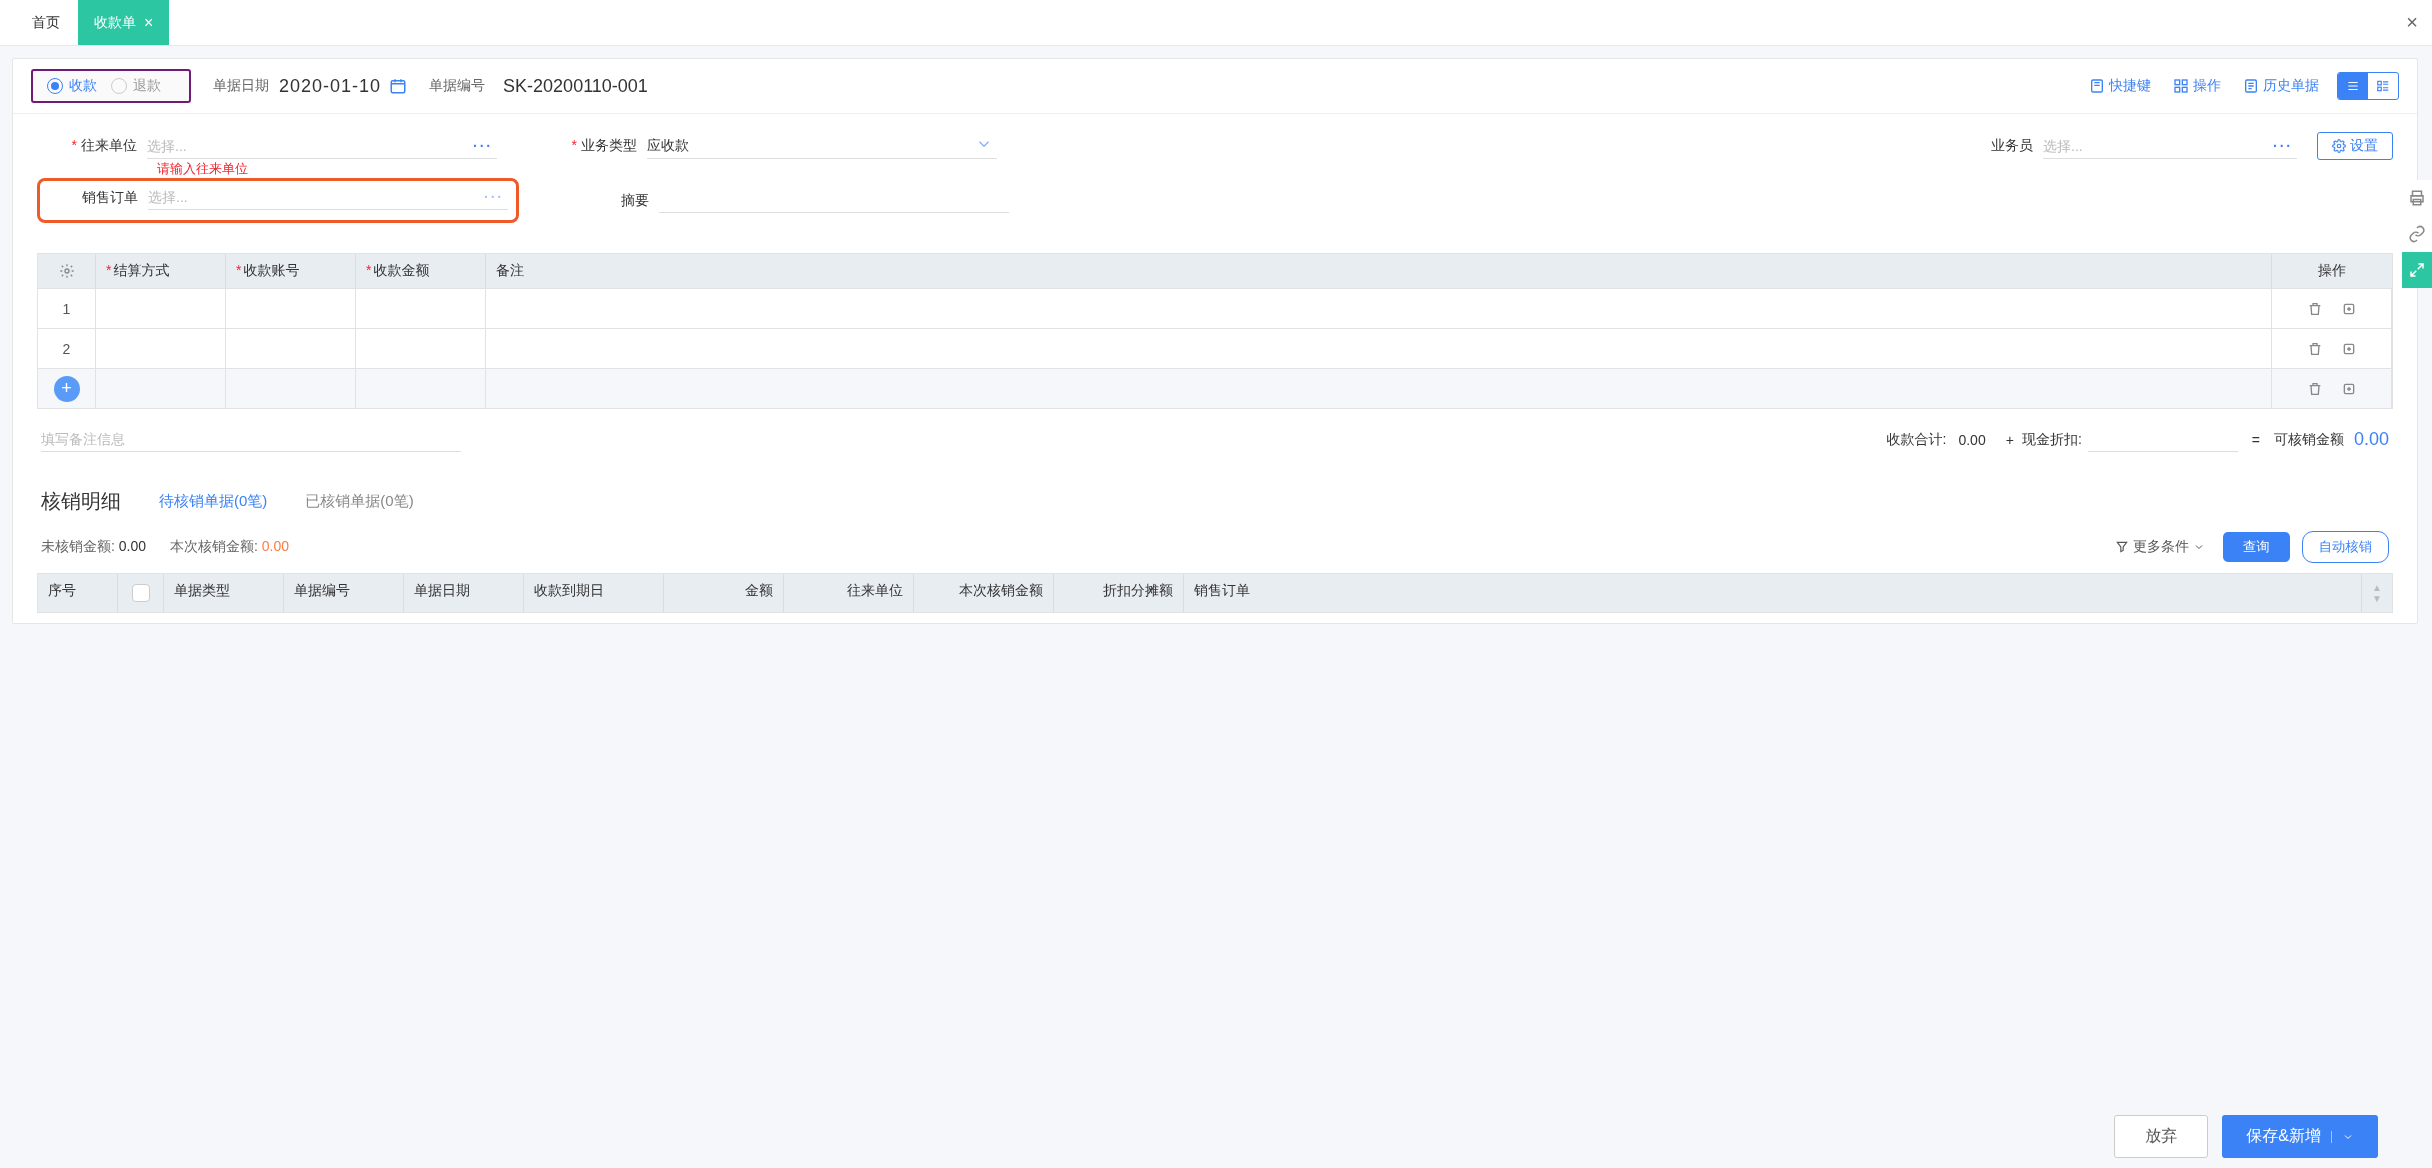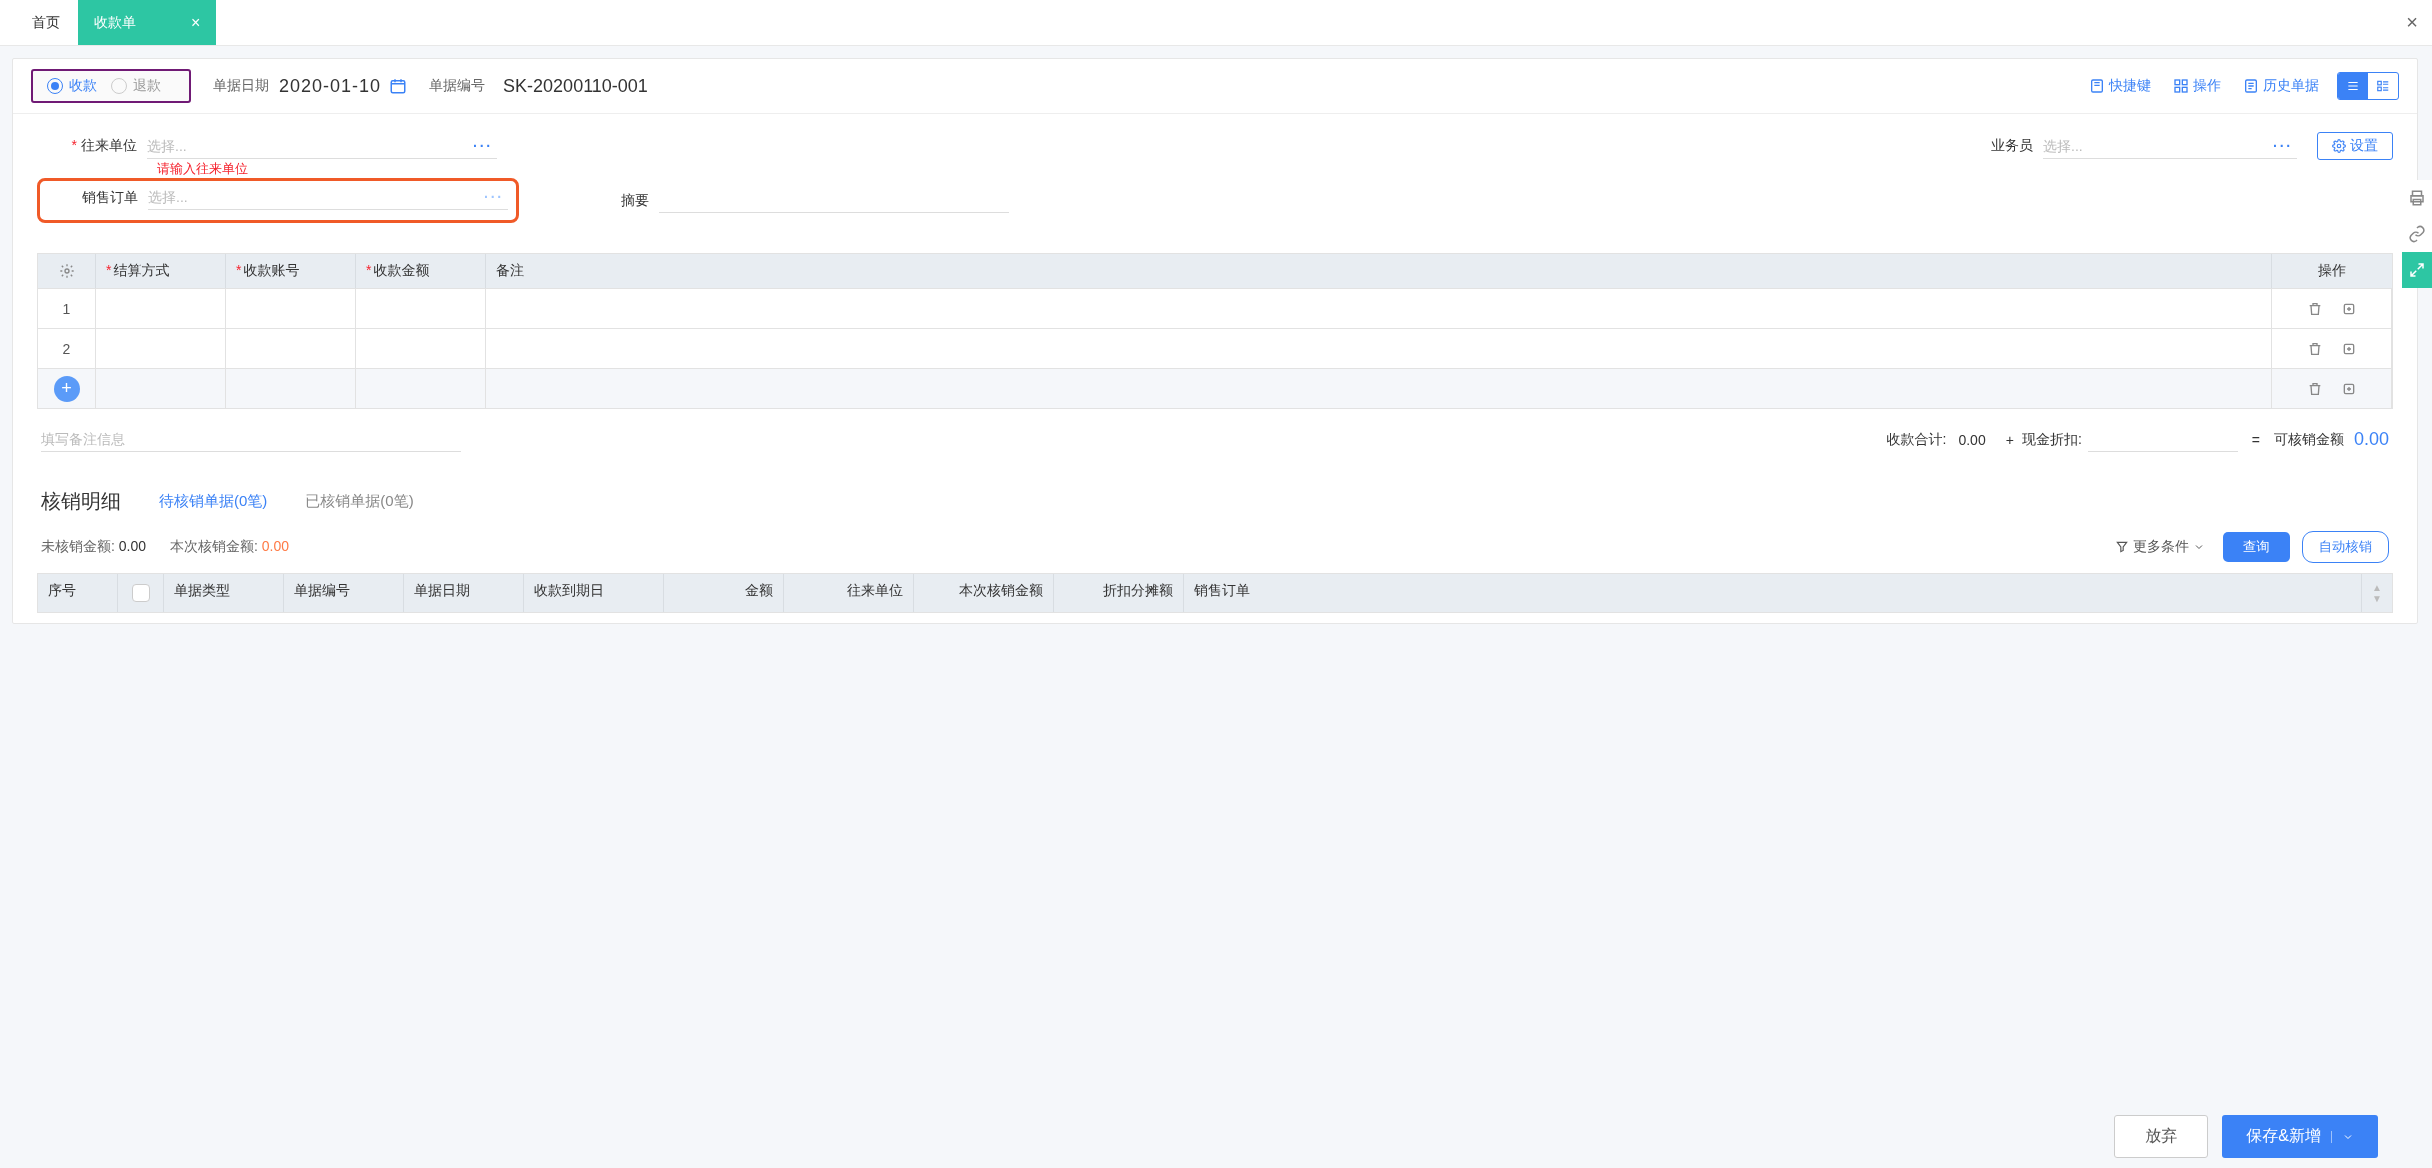--- a/index.html
+++ b/index.html
@@ -1,21 +1,21 @@
 <!DOCTYPE html>
 <html><head>
 <meta charset="utf-8">
 <style>
 * { box-sizing: border-box; margin: 0; padding: 0; }
 body { font-family: "Microsoft YaHei", "PingFang SC", Arial, sans-serif; font-size: 14px; color: #333; background: #f5f7fa; }
 
 
 .tabs { display: flex; align-items: center; background: #fff; height: 46px; border-bottom: 1px solid #e8e8e8; padding-left: 14px; position: relative; }
 .tab-home { padding: 0 18px; height: 100%; display: flex; align-items: center; color: #333; cursor: pointer; }
-.tab-active { background: #2dc6a3; color: #fff; padding: 0 16px; height: 100%; display: flex; align-items: center; cursor: pointer; gap: 47px; }
+.tab-active { background: #2dc6a3; color: #fff; padding: 0 16px; height: 100%; display: flex; align-items: center; cursor: pointer; }
 .tab-close { margin-left: 8px; font-size: 16px; cursor: pointer; }
 .tabs-close-all { position: absolute; right: 14px; font-size: 20px; color: #666; cursor: pointer; }
 
 
 .panel { margin: 12px 14px 0 12px; background: #fff; border: 1px solid #e6e6e6; border-radius: 2px; padding-bottom: 10px; }
 
 
 .toolbar-row { display: flex; align-items: center; padding: 10px 18px 10px 0; border-bottom: 1px solid #eee; }
 .radio-group { display: flex; align-items: center; background: #fafafa; border: 2px solid #701a75; border-radius: 3px; padding: 6px 14px; margin-left: 18px; }
 .radio { display: inline-flex; align-items: center; margin-right: 14px; cursor: pointer; }
@@ -207,20 +207,31 @@
   <div class="form-area">
     <div class="form-row">
       <div class="form-item">
         <span class="fi-label"><span class="req">*</span><span>往来单位</span></span>
         <span class="fi-input">
           <input placeholder="选择..." style="">
           <span class="fi-more">···</span>
         </span>
         <span class="error-text">请输入往来单位</span>
       </div>
+      <div class="form-item">
+        <span class="fi-label"><span class="req">*</span><span>业务类型</span></span>
+        <span class="fi-input">
+          <input value="应收款" style="">
+          <span class="fi-chevron">
+            <svg width="18" height="18" viewBox="0 0 24 24" fill="none" stroke="currentColor" stroke-width="2">
+                <path d="M6 9l6 6 6-6"></path>
+              </svg>
+          </span>
+        </span>
+      </div>
       <div class="form-item right">
         <span class="fi-label">业务员</span>
         <span class="fi-input">
           <input placeholder="选择..." style="">
           <span class="fi-more">···</span>
         </span>
         <span class="setting-btn">
           <svg width="14" height="14" viewBox="0 0 24 24" fill="none" stroke="currentColor" stroke-width="2">
               <circle cx="12" cy="12" r="3"></circle>
               <path d="M19.4 15a1.7 1.7 0 0 0 .3 1.8l.1.1a2 2 0 1 1-2.8 2.8l-.1-.1a1.7 1.7 0 0 0-1.8-.3 1.7 1.7 0 0 0-1 1.5V21a2 2 0 0 1-4 0v-.1a1.7 1.7 0 0 0-1-1.5 1.7 1.7 0 0 0-1.8.3l-.1.1a2 2 0 1 1-2.8-2.8l.1-.1a1.7 1.7 0 0 0 .3-1.8 1.7 1.7 0 0 0-1.5-1H3a2 2 0 0 1 0-4h.1a1.7 1.7 0 0 0 1.5-1 1.7 1.7 0 0 0-.3-1.8l-.1-.1a2 2 0 1 1 2.8-2.8l.1.1a1.7 1.7 0 0 0 1.8.3H9a1.7 1.7 0 0 0 1-1.5V3a2 2 0 0 1 4 0v.1a1.7 1.7 0 0 0 1 1.5 1.7 1.7 0 0 0 1.8-.3l.1-.1a2 2 0 1 1 2.8 2.8l-.1.1a1.7 1.7 0 0 0-.3 1.8V9a1.7 1.7 0 0 0 1.5 1H21a2 2 0 0 1 0 4h-.1a1.7 1.7 0 0 0-1.5 1z"></path>

